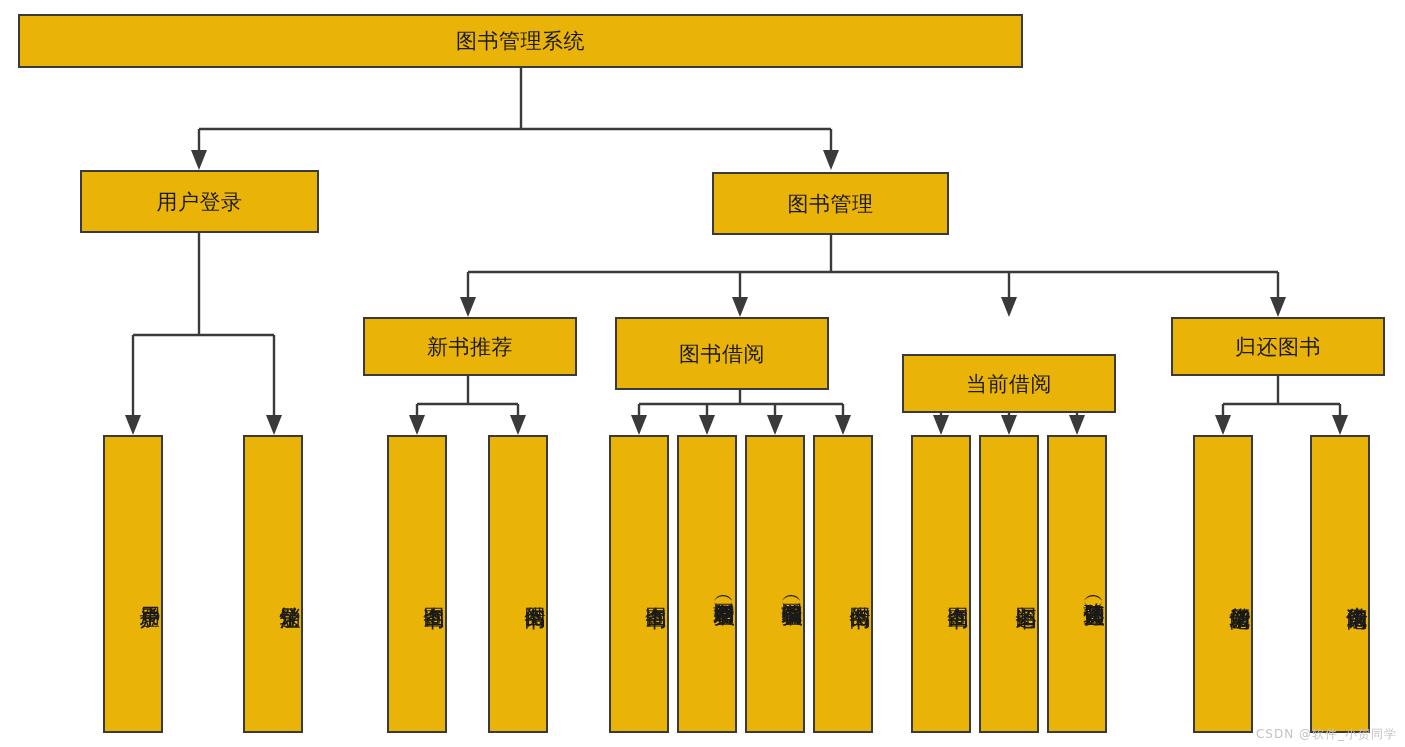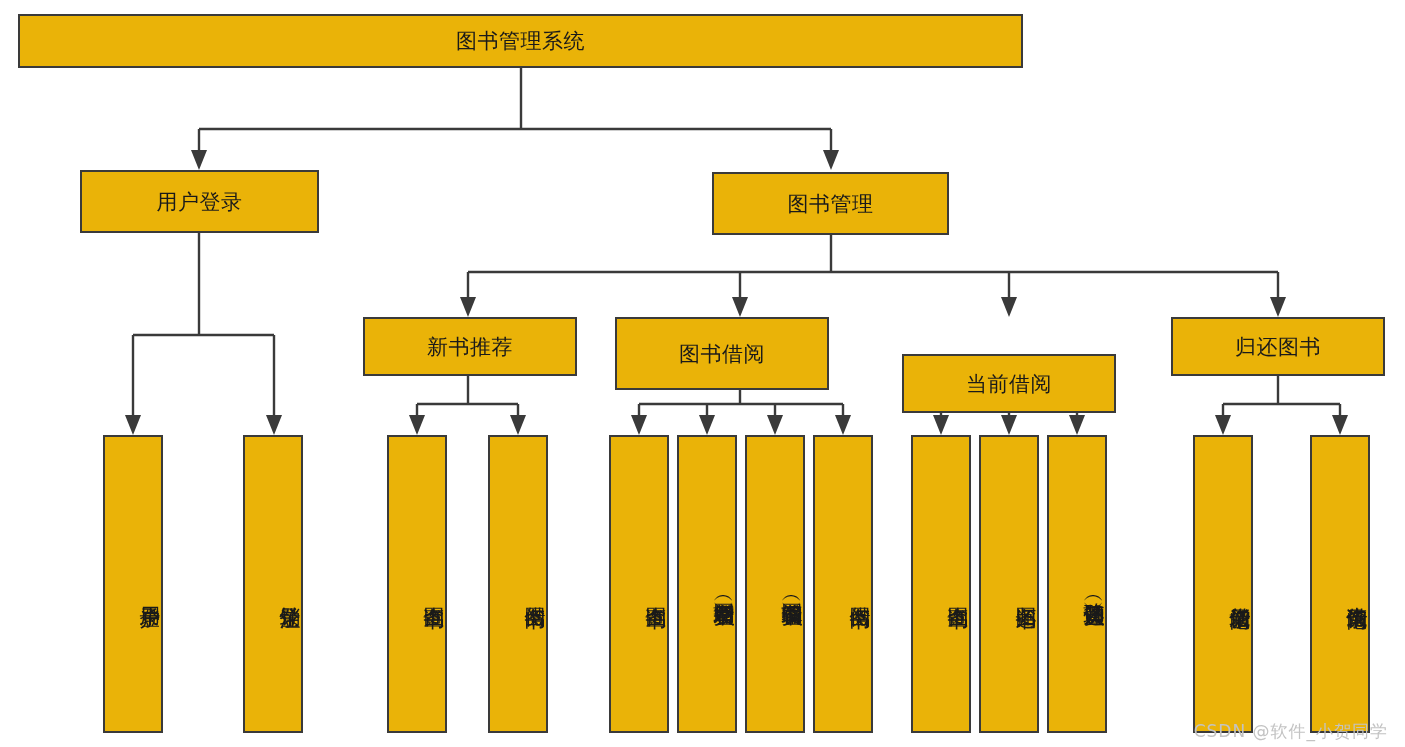--- a/index.html
+++ b/index.html
@@ -37,23 +37,23 @@
     line-height:1.08;
   }
   .node.vert.tall{
     padding-top:8px;
   }
   .node.vert span{
     display:block;
   }
   #watermark{
     position:absolute;
-    right:17px;
+    right:8px;
     bottom:4px;
-    font-size:17px;
+    font-size:12px;
     color:#c3c3c3;
     letter-spacing:1px;
     white-space:nowrap;
     pointer-events:none;
   }
   svg.edges{
     position:absolute;left:0;top:0;width:1405px;height:747px;
     pointer-events:none;
   }
   svg.edges path,svg.edges line{

